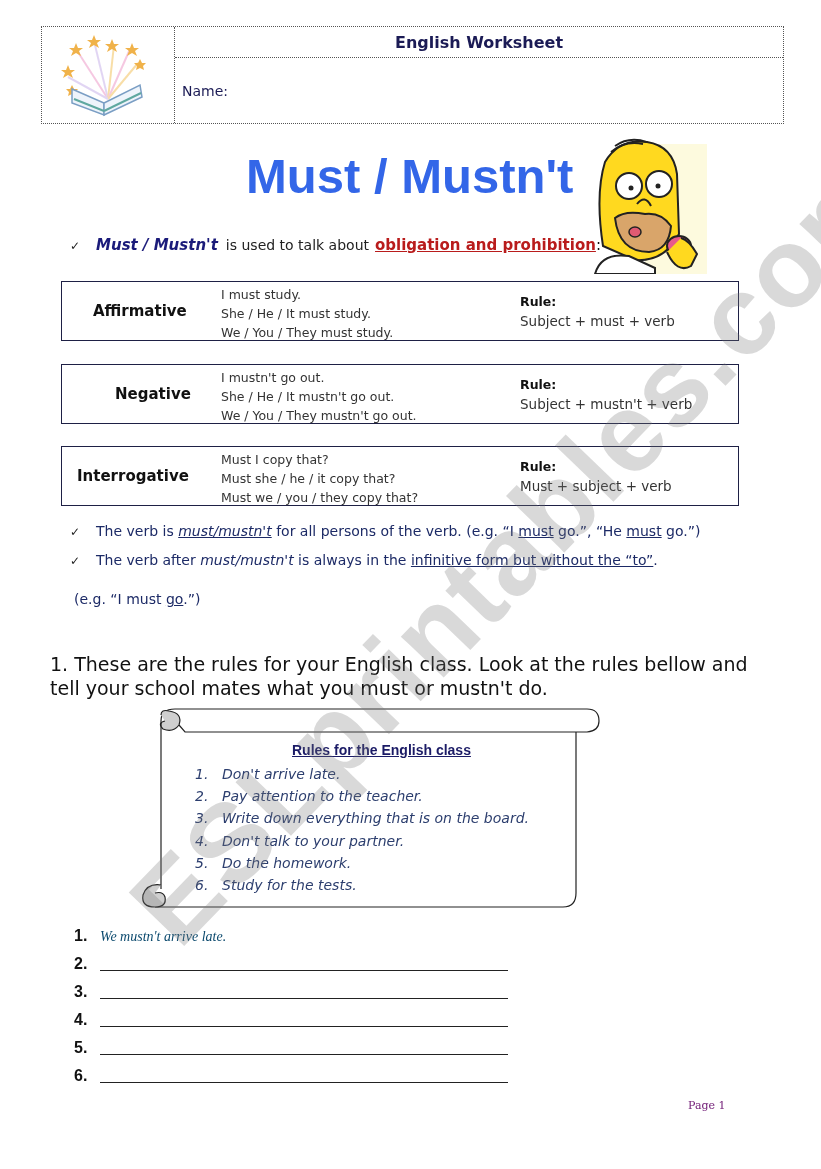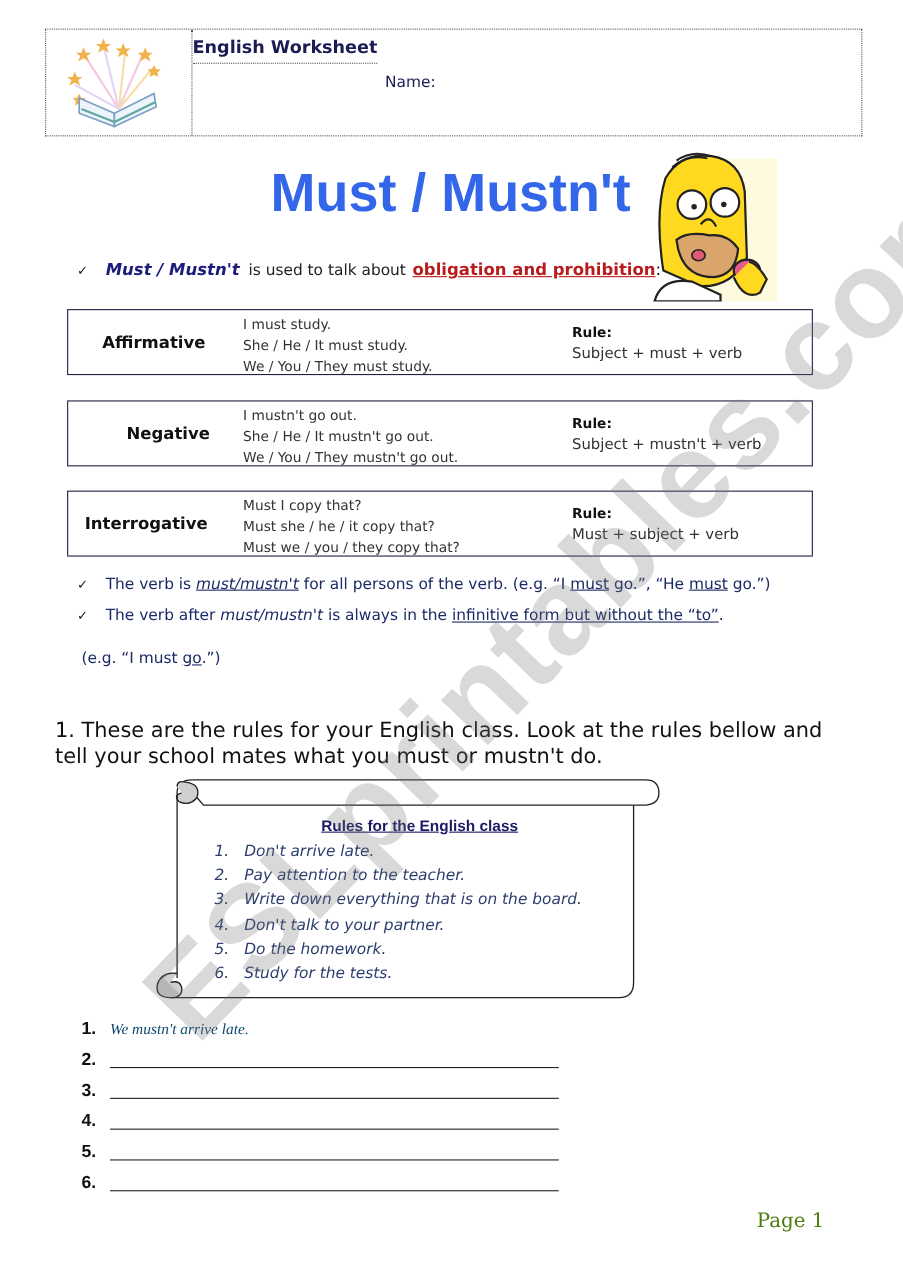--- a/index.html
+++ b/index.html
@@ -10,21 +10,21 @@
   .watermark { position: absolute; left: 60px; top: 560px; width: 1000px;
     transform: rotate(-46deg); transform-origin: 0 0;
     font-family: "Liberation Sans", sans-serif; font-weight: bold; font-size: 112px;
     color: rgba(120,120,120,0.28); letter-spacing: 2px; white-space: nowrap;
     pointer-events: none; z-index: 5; top: 880px; left: 105px; }
 
   
   .header { position: absolute; left: 41px; top: 26px; width: 741px; height: 96px;
     border: 1px dotted #555; display: flex; }
   .header .logo-cell { width: 132px; border-right: 1px dotted #555; position: relative; }
-  .header .info { flex: 1; display: flex; flex-direction: row; }
+  .header .info { flex: 1; display: flex; flex-direction: column; }
   .header .row { flex: 1; border-bottom: 1px dotted #555; display: flex; align-items: center;
     padding-left: 7px; font-family: "DejaVu Sans", sans-serif; font-size: 14px; color: #1b1b55; }
   .header .row:last-child { border-bottom: none; }
   .header .row.title { justify-content: center; font-weight: bold; font-size: 16px; padding-left: 0; height: 30px; flex: none; }
 
   .main-title { position: absolute; left: 246px; top: 148px; font-family: "Liberation Sans", sans-serif;
     font-weight: bold; font-size: 49px; color: #3366e8; letter-spacing: 0px; }
 
   .homer { position: absolute; left: 585px; top: 134px; width: 122px; height: 140px; }
 
@@ -55,21 +55,21 @@
   .scroll-list { position: absolute; left: 60px; top: 60px; font-family: "DejaVu Sans", sans-serif;
     font-size: 14px; color: #2c3e6e; line-height: 22.2px; font-style: italic; }
   .scroll-list .num { display: inline-block; width: 27px; }
 
   .answers { position: absolute; left: 74px; top: 917px; }
   .ans { position: relative; height: 28px; display: flex; align-items: flex-end; }
   .ans .n { font-weight: bold; font-size: 16px; width: 26px; color: #111; font-family: "Liberation Sans", sans-serif; }
   .ans .line { width: 408px; border-bottom: 1px solid #222; height: 18px; margin-bottom: 2px; }
   .ans .txt { font-family: Liberation Serif, serif; font-style: italic; font-size: 14px; color: #0c4a6e; }
 
-  .page-num { position: absolute; left: 688px; top: 1099px; font-family: "DejaVu Serif", serif; font-size: 18px; color: #4d7c0f; }
+  .page-num { position: absolute; left: 688px; top: 1099px; font-family: "DejaVu Serif", serif; font-size: 11px; color: #701a75; }
 </style>
 </head>
 <body>
 
 <div class="watermark">ESLprintables.com</div>
 
 <div class="header">
   <div class="logo-cell">
     <svg width="132" height="96" viewBox="0 0 132 96">
       <g stroke-width="2" opacity="0.75">

